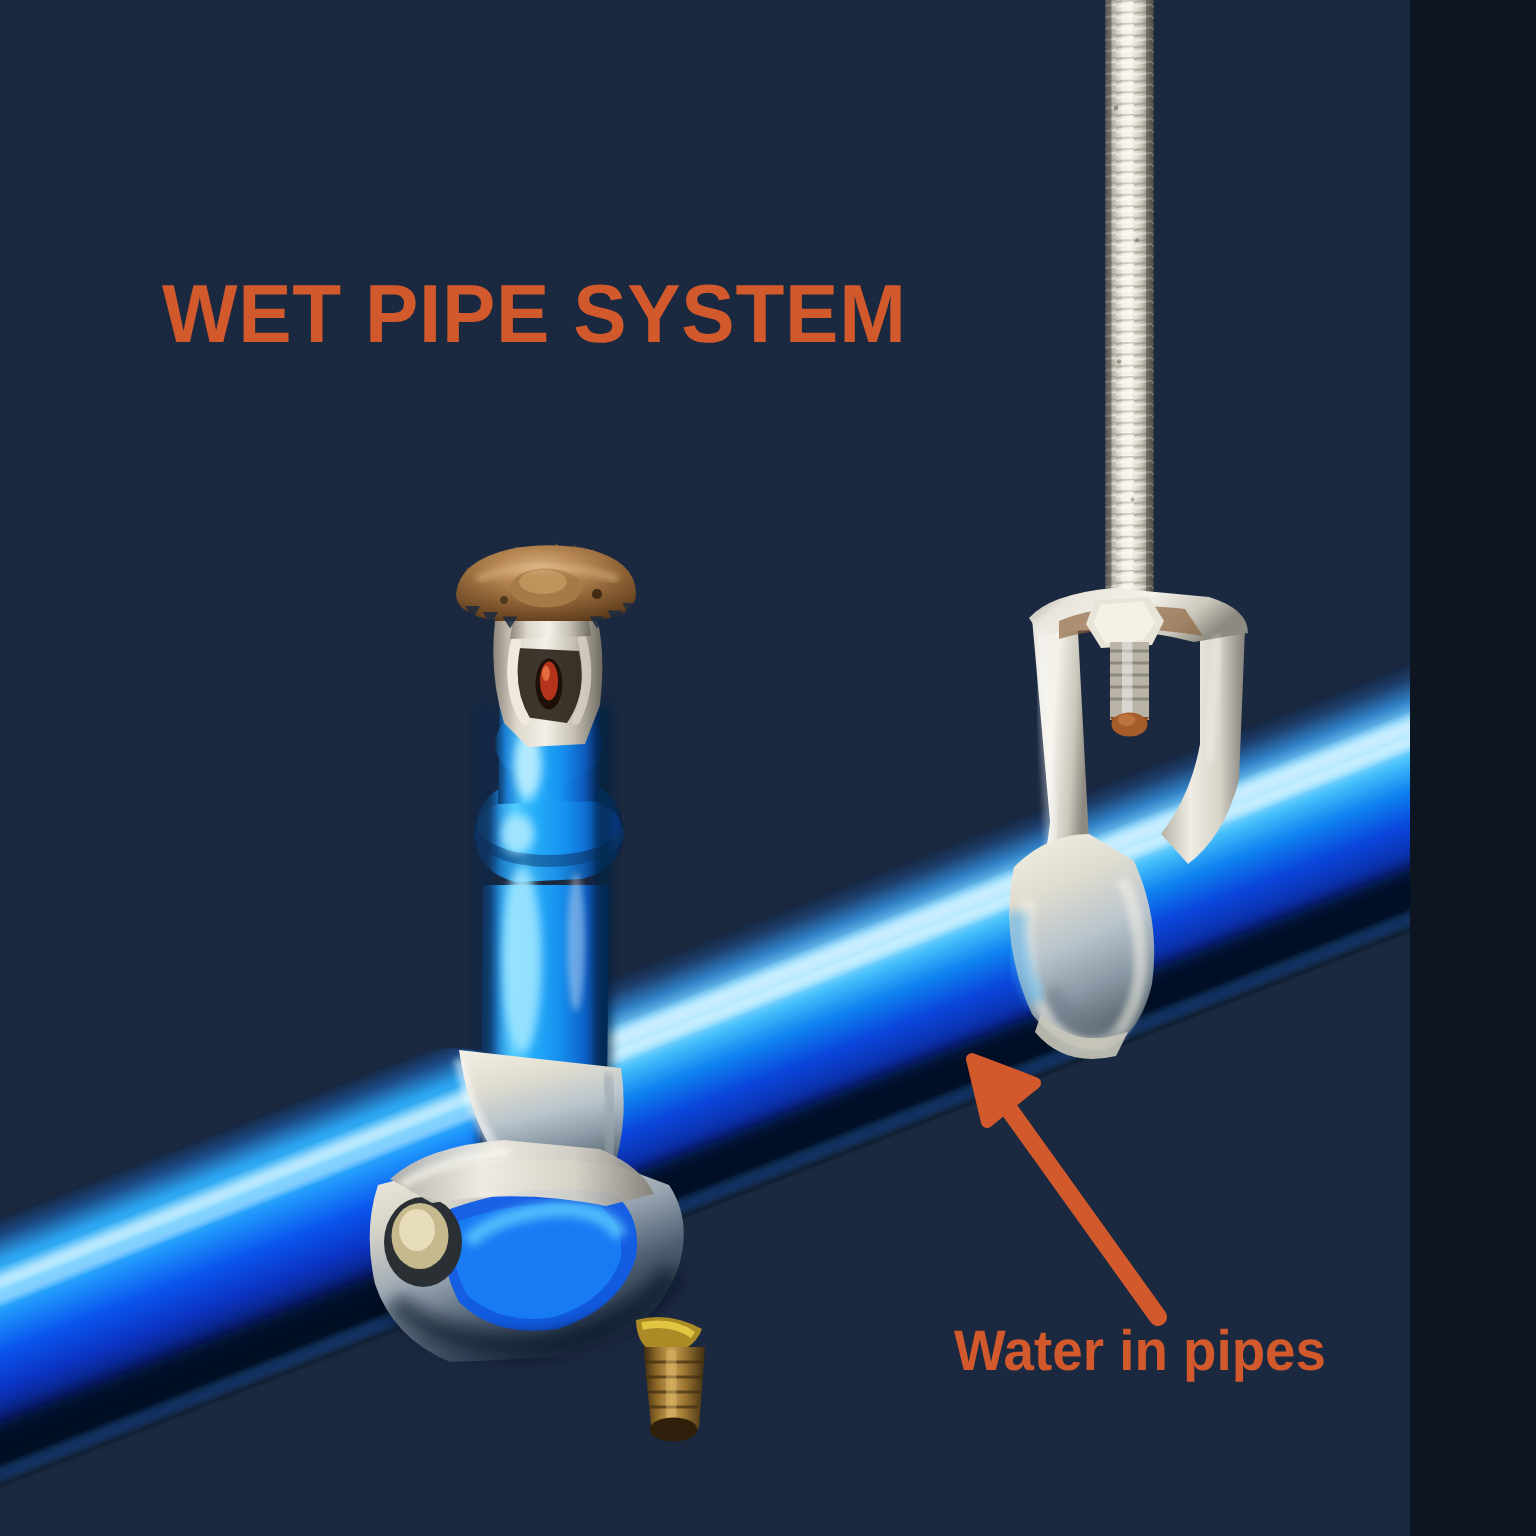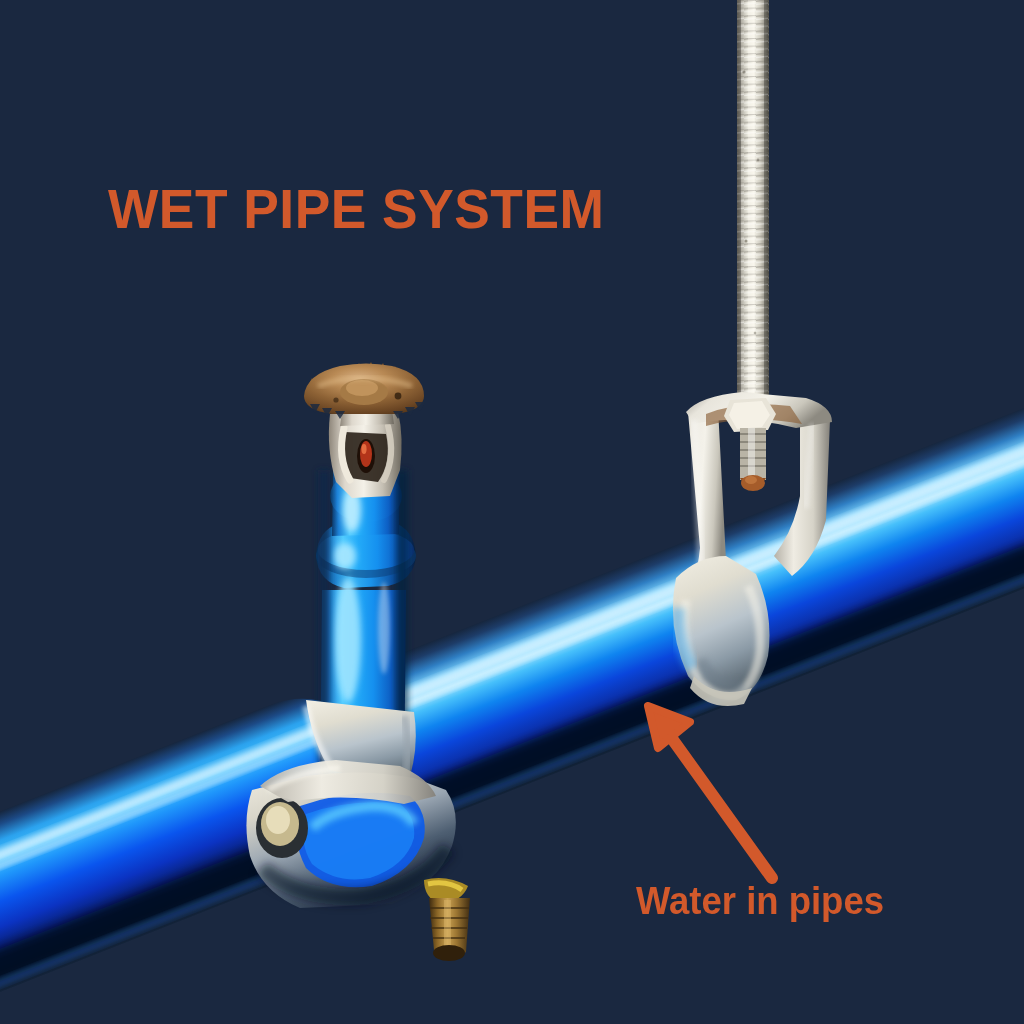--- a/index.html
+++ b/index.html
@@ -6,21 +6,21 @@
   html, body {
     margin: 0;
     padding: 0;
     background: #0d1520;
   }
   body {
     font-family: "Liberation Sans", sans-serif;
   }
   #stage {
     position: relative;
-    width: 1024px;
+    width: 940px;
     height: 1024px;
     overflow: hidden;
     background: #1a2840;
     text-align: center;
   }
   #photo {
     position: absolute;
     inset: 0;
     width: 1024px;
     height: 1024px;

